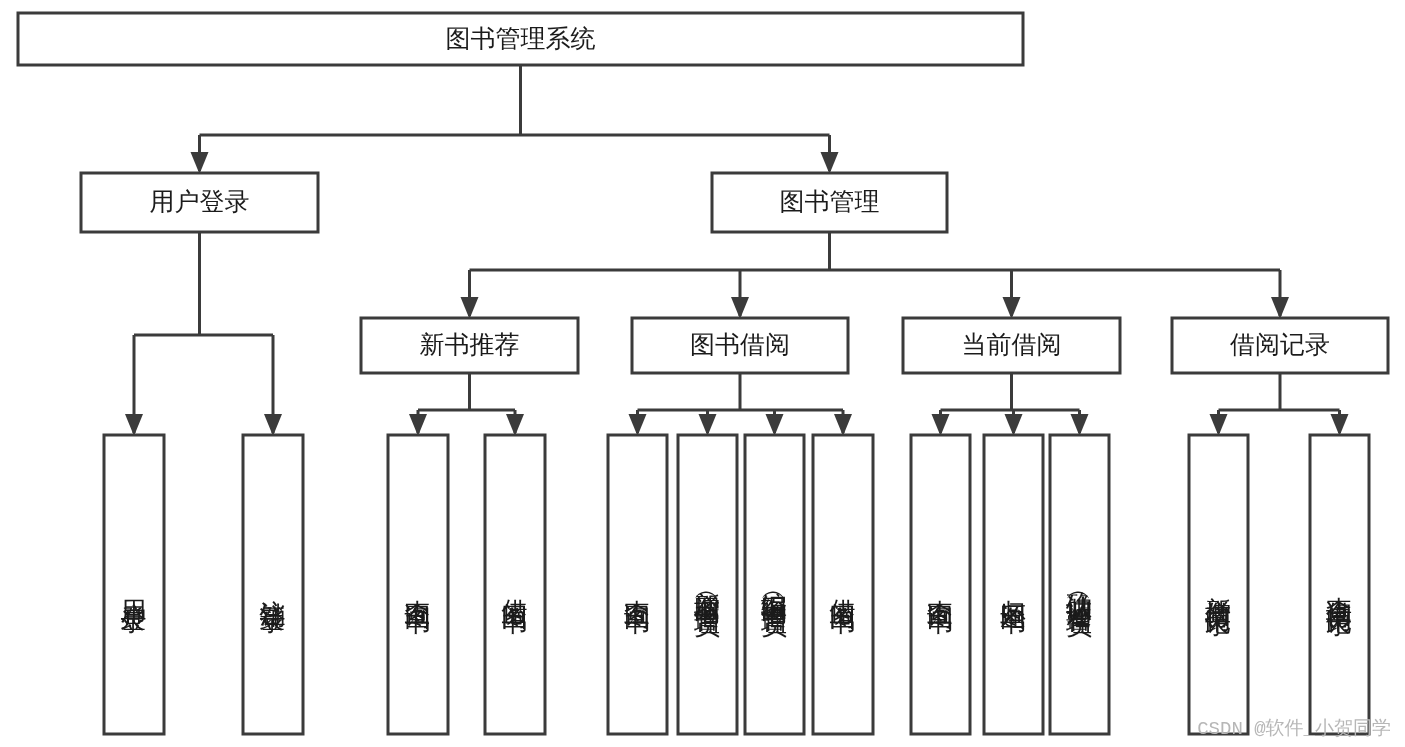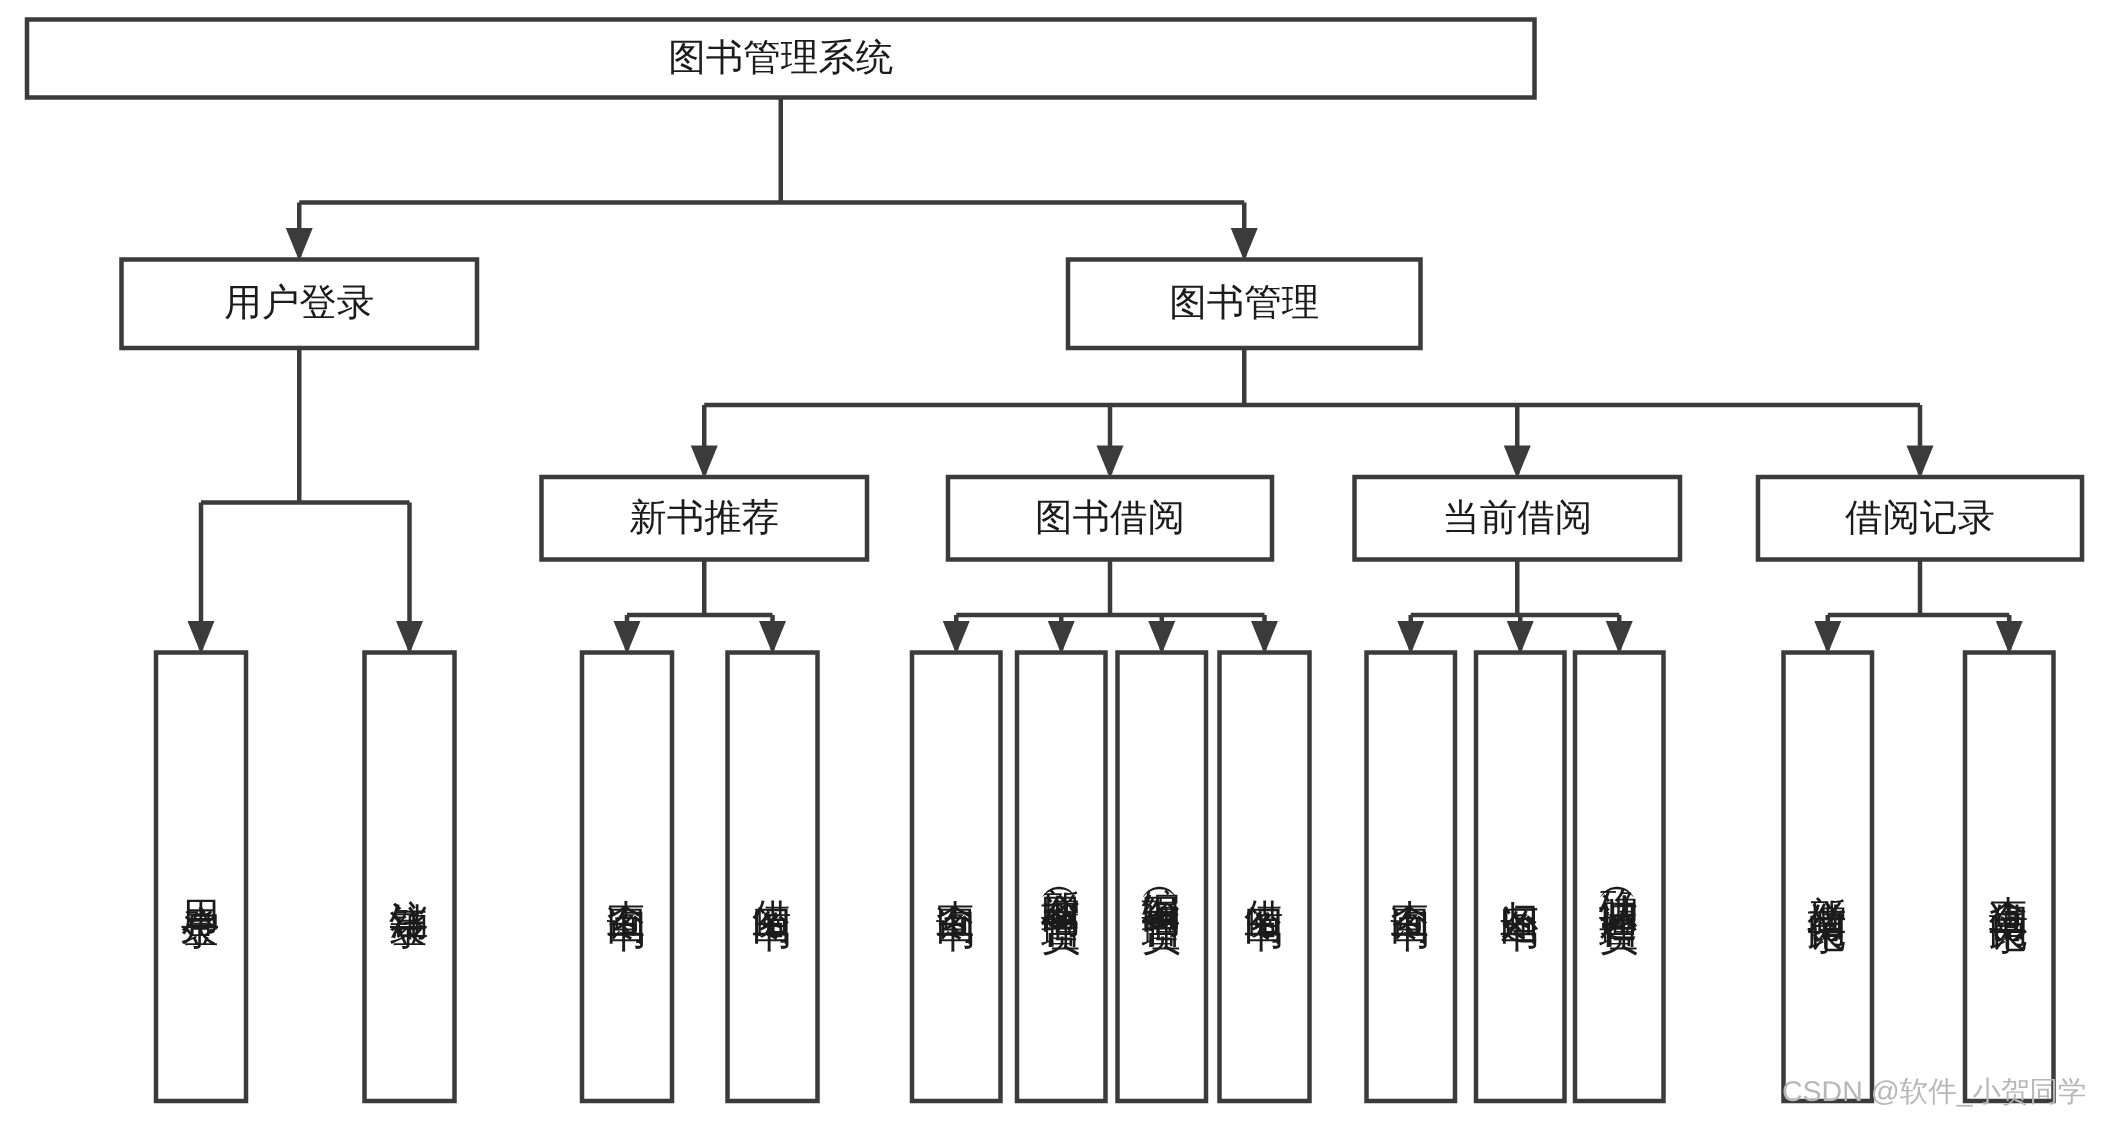--- a/index.html
+++ b/index.html
@@ -60,21 +60,21 @@
     text-align: center;
     display: flex;
     align-items: center;
     justify-content: center;
     pointer-events: none;
   }
   .watermark {
     position: absolute;
     right: 14px;
     bottom: 6px;
-    font-family: Liberation Sans, sans-serif;
+    font-family: Liberation Mono, monospace;
     font-size: 19px;
     color: #b7b7b7;
     white-space: nowrap;
   }
 </style>
 </head>
 <body>
 
 <div id="stage">
 

